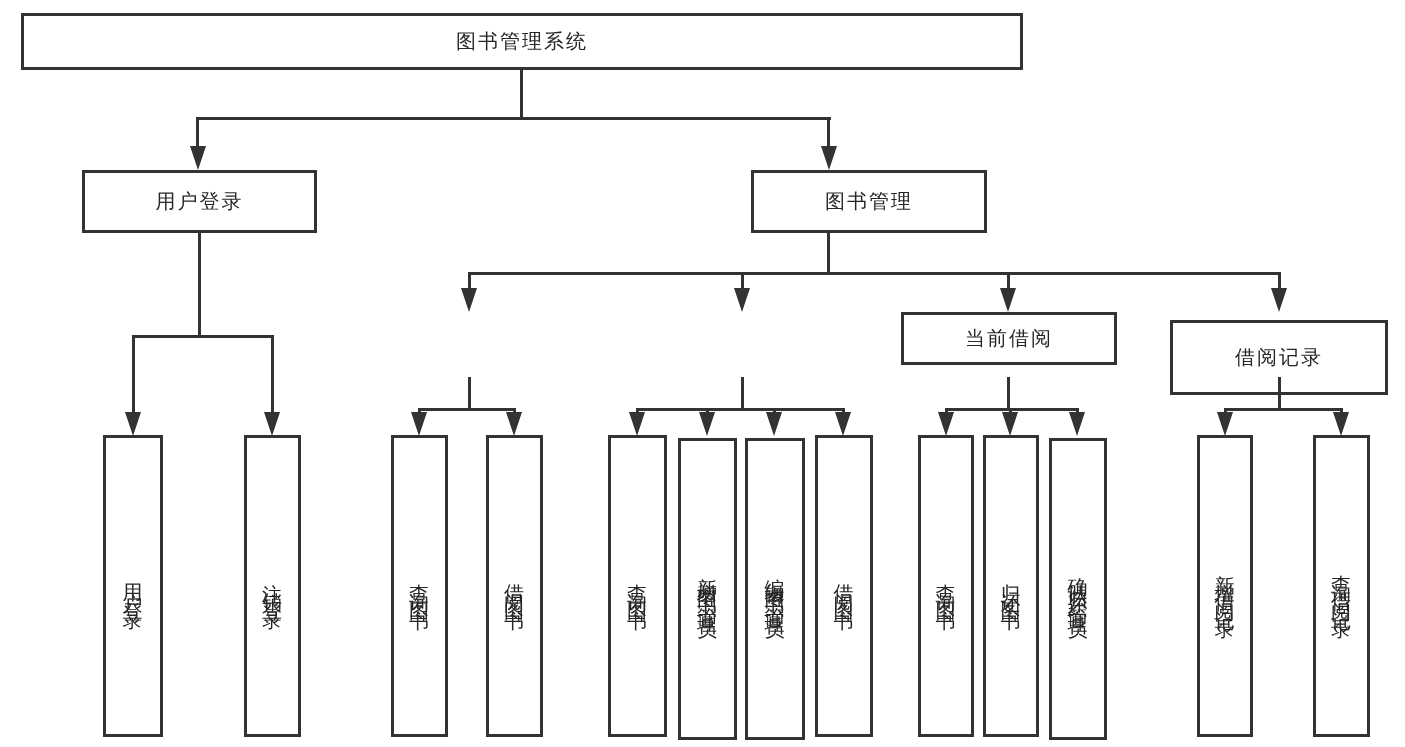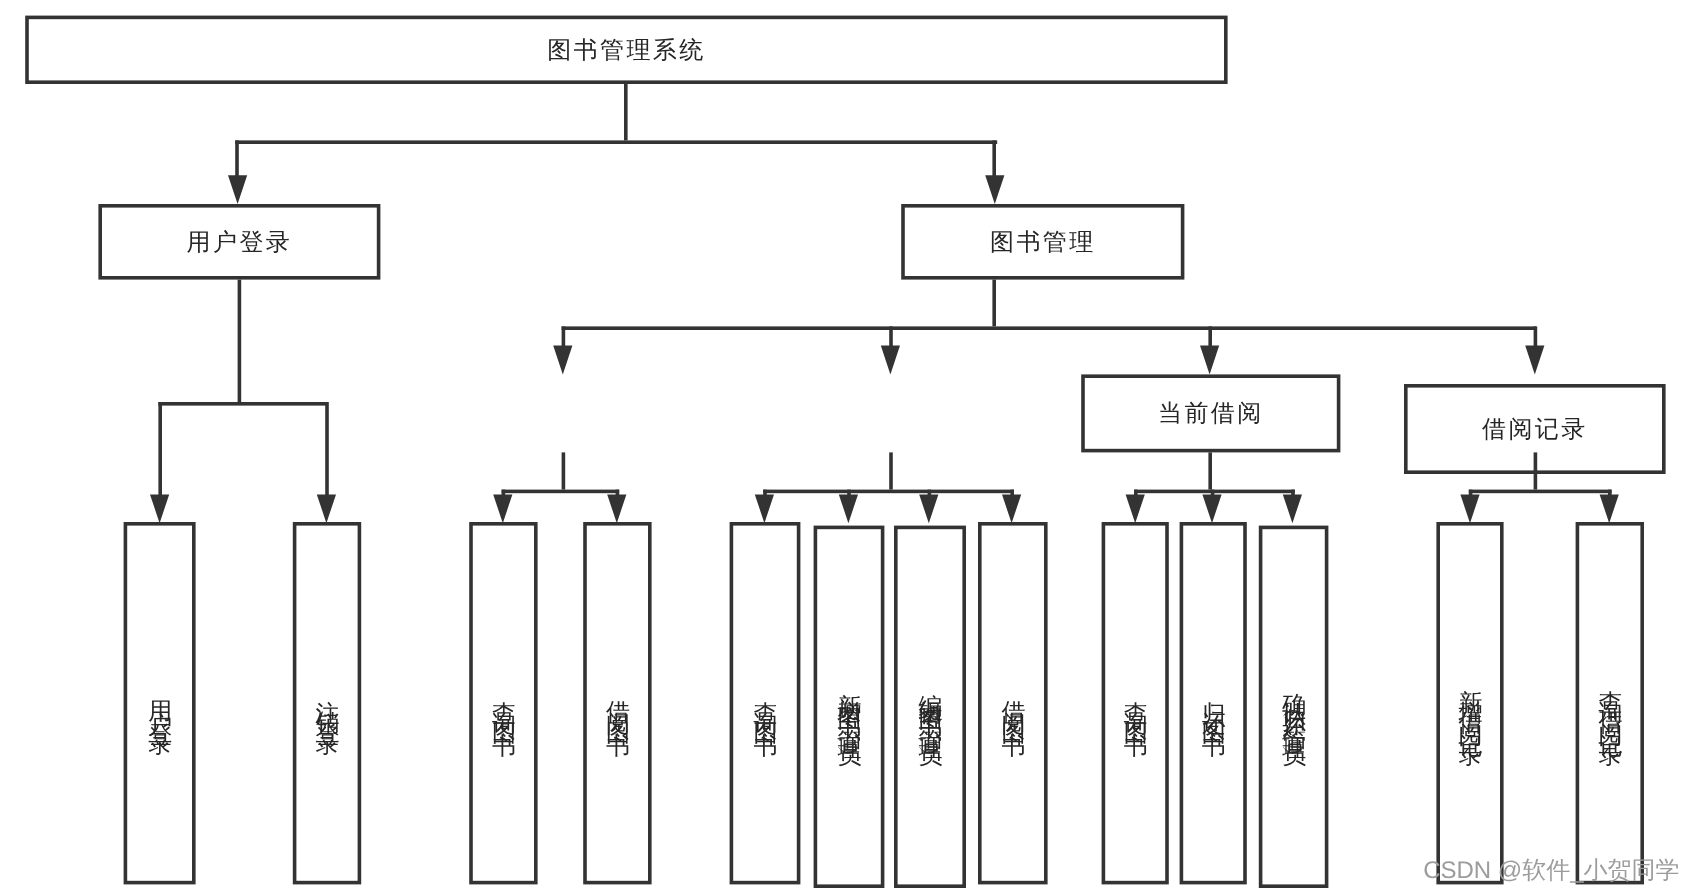--- a/index.html
+++ b/index.html
@@ -88,21 +88,21 @@
   <div class="hl" style="left:468px;top:272px;width:812px;"></div>
   <div class="vl" style="left:468px;top:272px;height:19px;"></div>
   <div class="arrow" style="left:461px;top:288px;"></div>
   <div class="vl" style="left:741px;top:272px;height:19px;"></div>
   <div class="arrow" style="left:734px;top:288px;"></div>
   <div class="vl" style="left:1007px;top:272px;height:19px;"></div>
   <div class="arrow" style="left:1000px;top:288px;"></div>
   <div class="vl" style="left:1278px;top:272px;height:19px;"></div>
   <div class="arrow" style="left:1271px;top:288px;"></div>
 
-  <div class="node" style="left:901px;top:312px;width:216px;height:65px;">
+  <div class="node" style="left:901px;top:312px;width:216px;height:53px;">
     <span>当前借阅</span>
   </div>
   <div class="node" style="left:1170px;top:320px;width:218px;height:75px;">
     <span>借阅记录</span>
   </div>
 
   <div class="vl" style="left:468px;top:377px;height:31px;"></div>
   <div class="hl" style="left:418px;top:408px;width:98px;"></div>
   <div class="vl" style="left:418px;top:408px;height:8px;"></div>
   <div class="arrow" style="left:411px;top:412px;"></div>
@@ -173,15 +173,14 @@
     <span class="vtext long">确认归还（管理员）</span>
   </div>
 
   <div class="leaf" style="left:1197px;top:435px;width:56px;height:302px;">
     <span class="vtext">新增借阅记录</span>
   </div>
   <div class="leaf" style="left:1313px;top:435px;width:57px;height:302px;">
     <span class="vtext">查询借阅记录</span>
   </div>
 
-  <div class="watermark">CSDN @软件_小贺同学</div>
 
 </div>
 
 </body></html>

